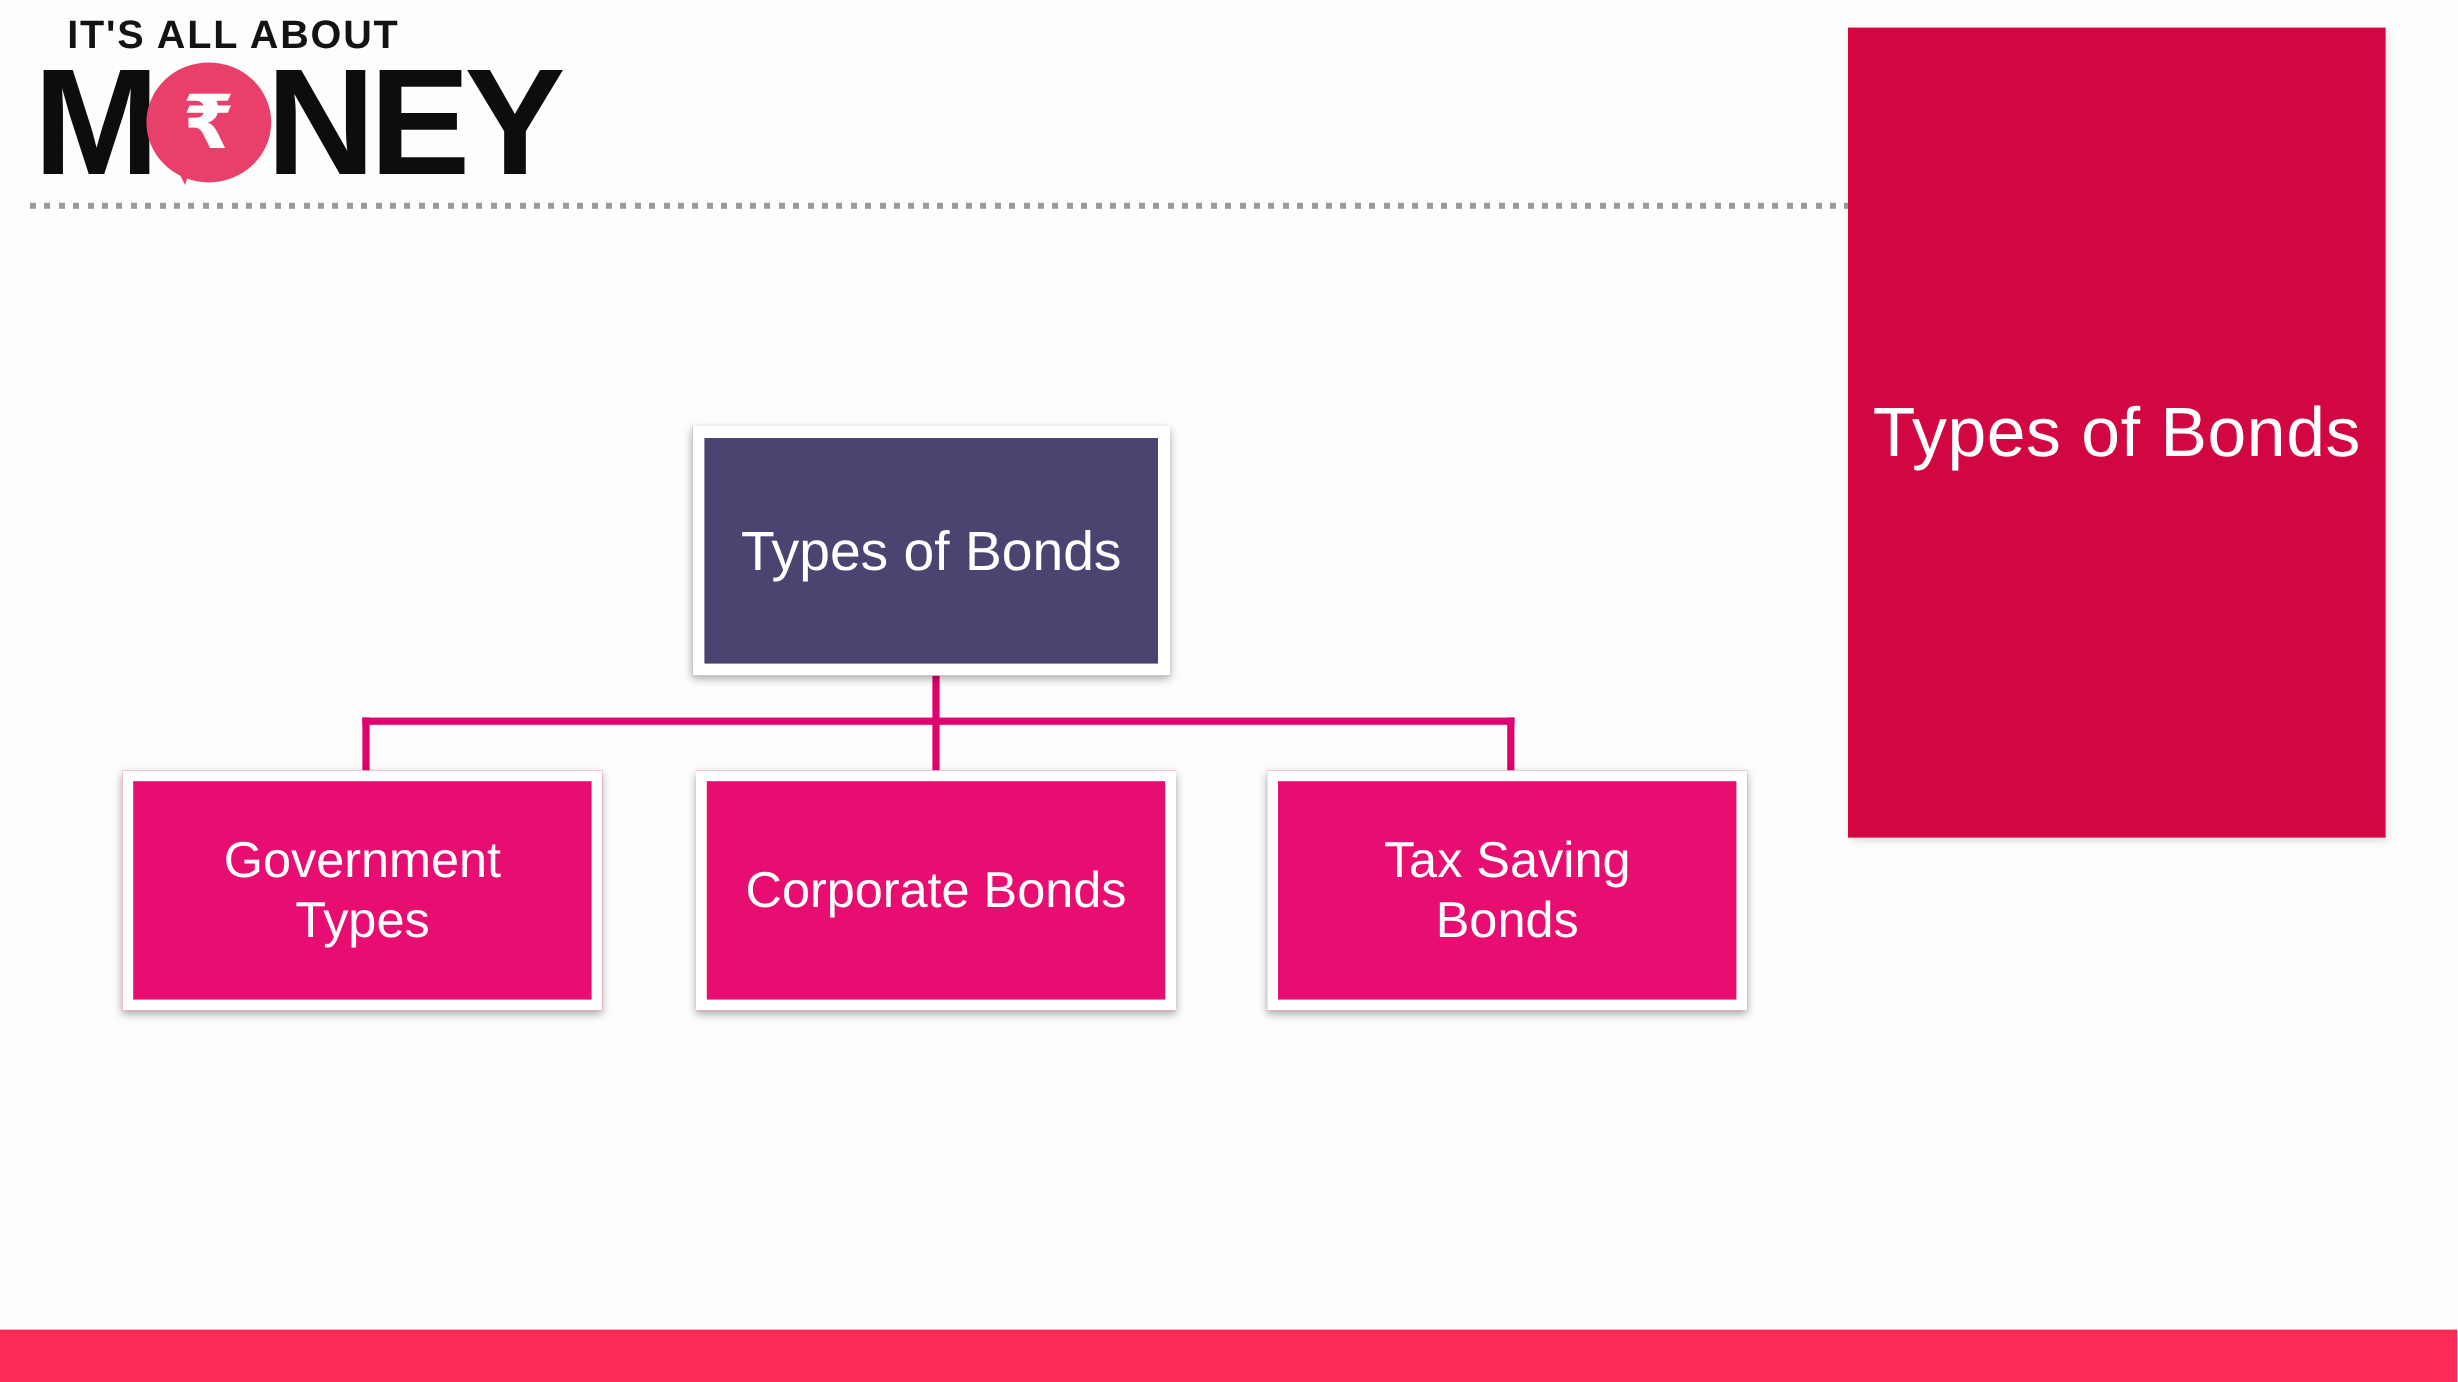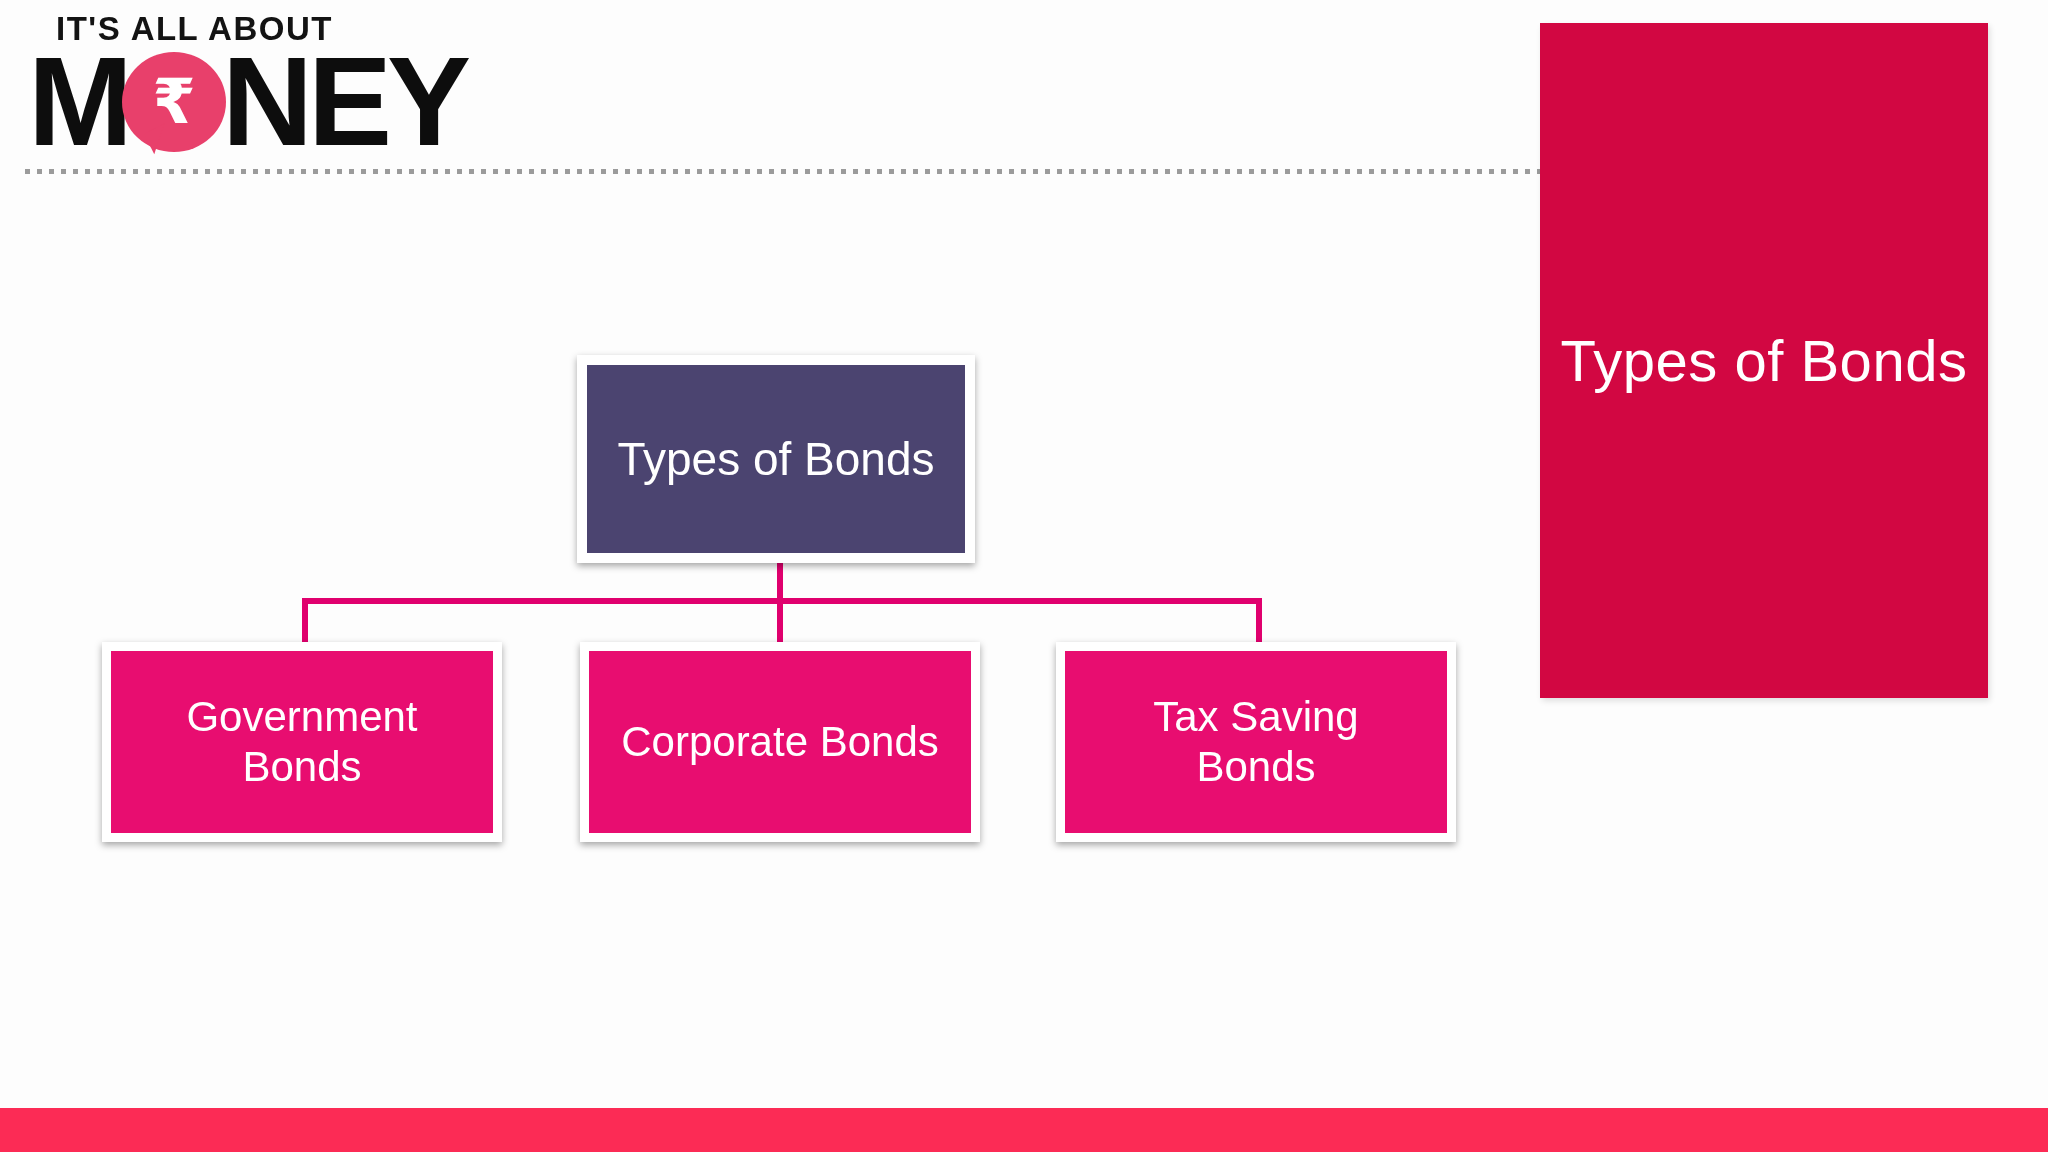--- a/index.html
+++ b/index.html
@@ -154,21 +154,21 @@
   <div class="connector conn-horizontal"></div>
   <div class="connector conn-drop-left"></div>
   <div class="connector conn-drop-mid"></div>
   <div class="connector conn-drop-right"></div>
 
   <div class="node root-node">
     <span>Types of Bonds</span>
   </div>
 
   <div class="node child-node child-gov">
-    <span class="child-label">Government Bonds</span>
+    <span class="child-label">Government Types</span>
   </div>
   <div class="node child-node child-corp">
     <span class="child-label">Corporate Bonds</span>
   </div>
   <div class="node child-node child-tax">
     <span class="child-label">Tax Saving Bonds</span>
   </div>
 
   <div class="footer-bar"></div>
 

